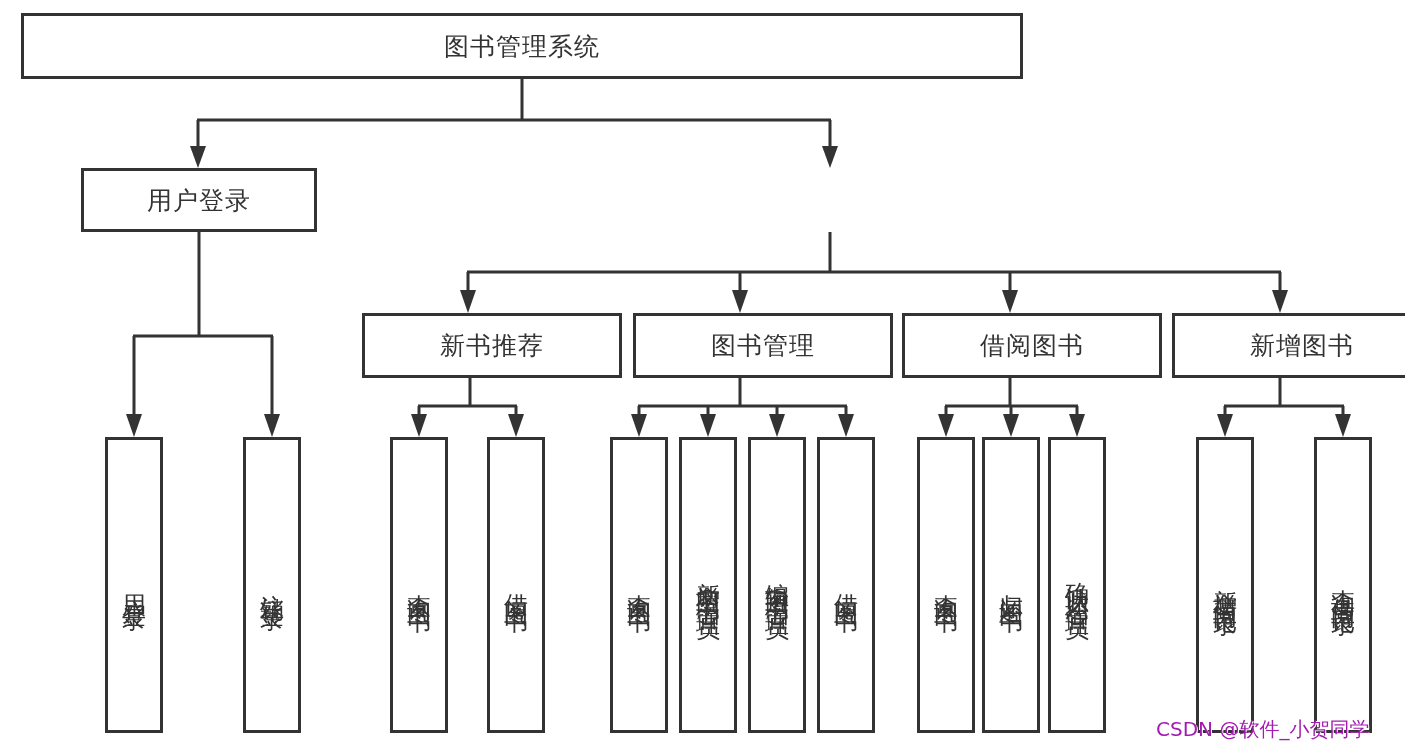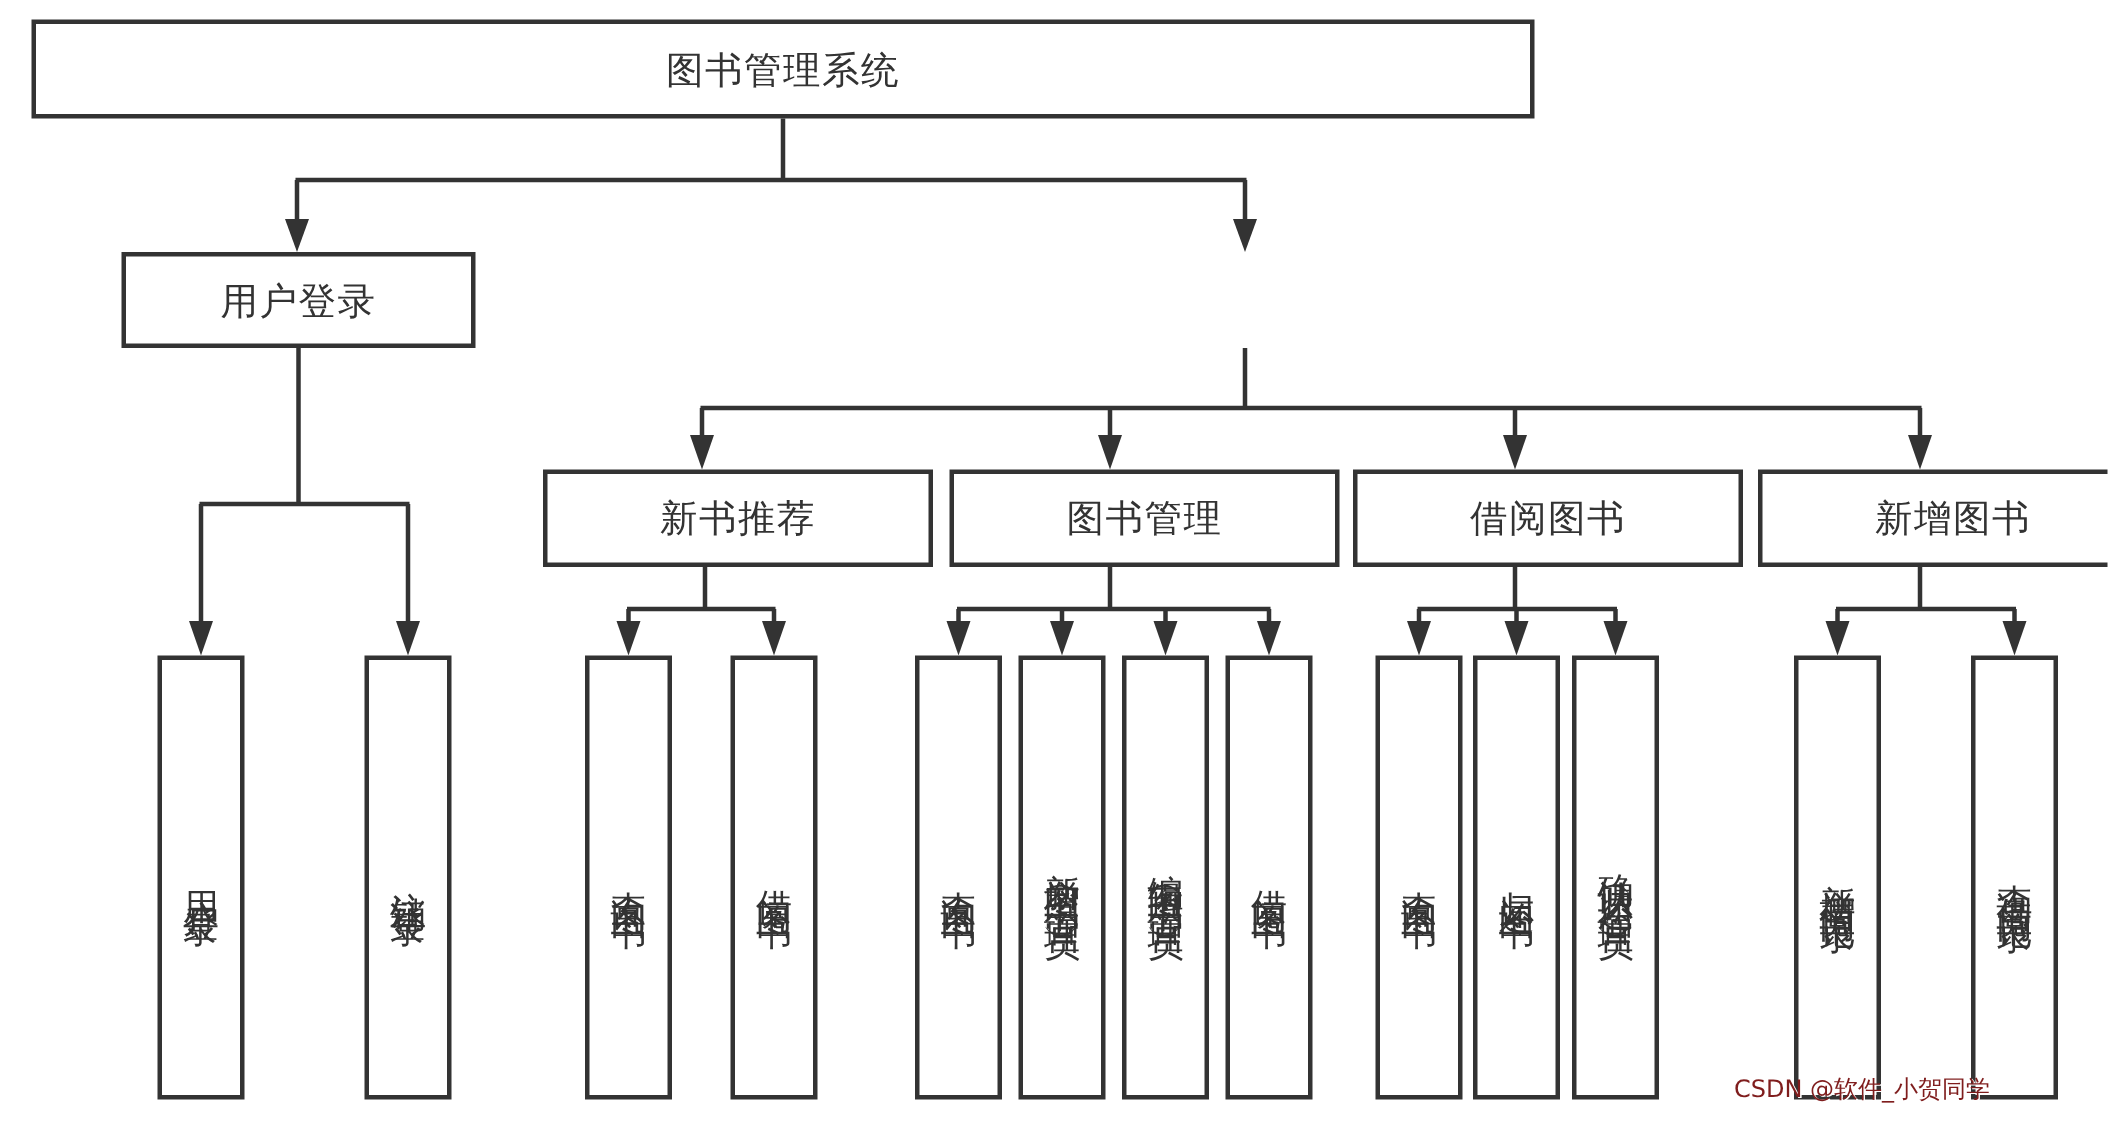--- a/index.html
+++ b/index.html
@@ -42,22 +42,22 @@
     line-height: 1;
   }
   .lvl1 { left: 21px; top: 13px; width: 1002px; height: 66px; }
   .lvl2 { top: 168px; width: 236px; height: 64px; }
   .lvl3 { top: 313px; width: 260px; height: 65px; }
   .leaf { top: 437px; width: 58px; height: 296px; }
   .watermark {
     position: absolute;
     left: 1156px;
     top: 716px;
-    font-size: 16px;
-    color: #7f1d1d;
+    font-size: 20px;
+    color: #a21caf;
     white-space: nowrap;
     text-shadow: 1px 1px 0 #ffffff;
   }
 </style>
 </head>
 <body>
 
 <div class="canvas">
 
   <svg class="connectors" width="1405" height="747" viewBox="0 0 1405 747">

